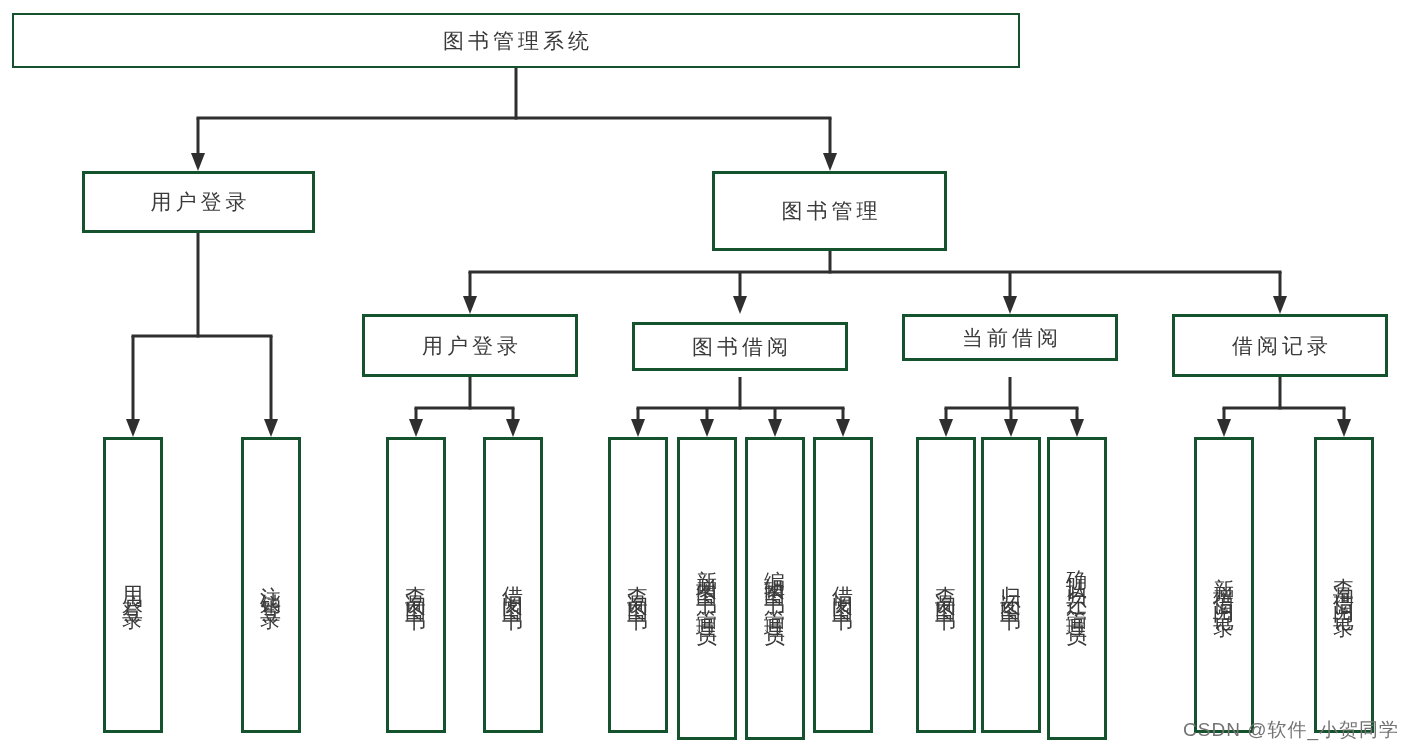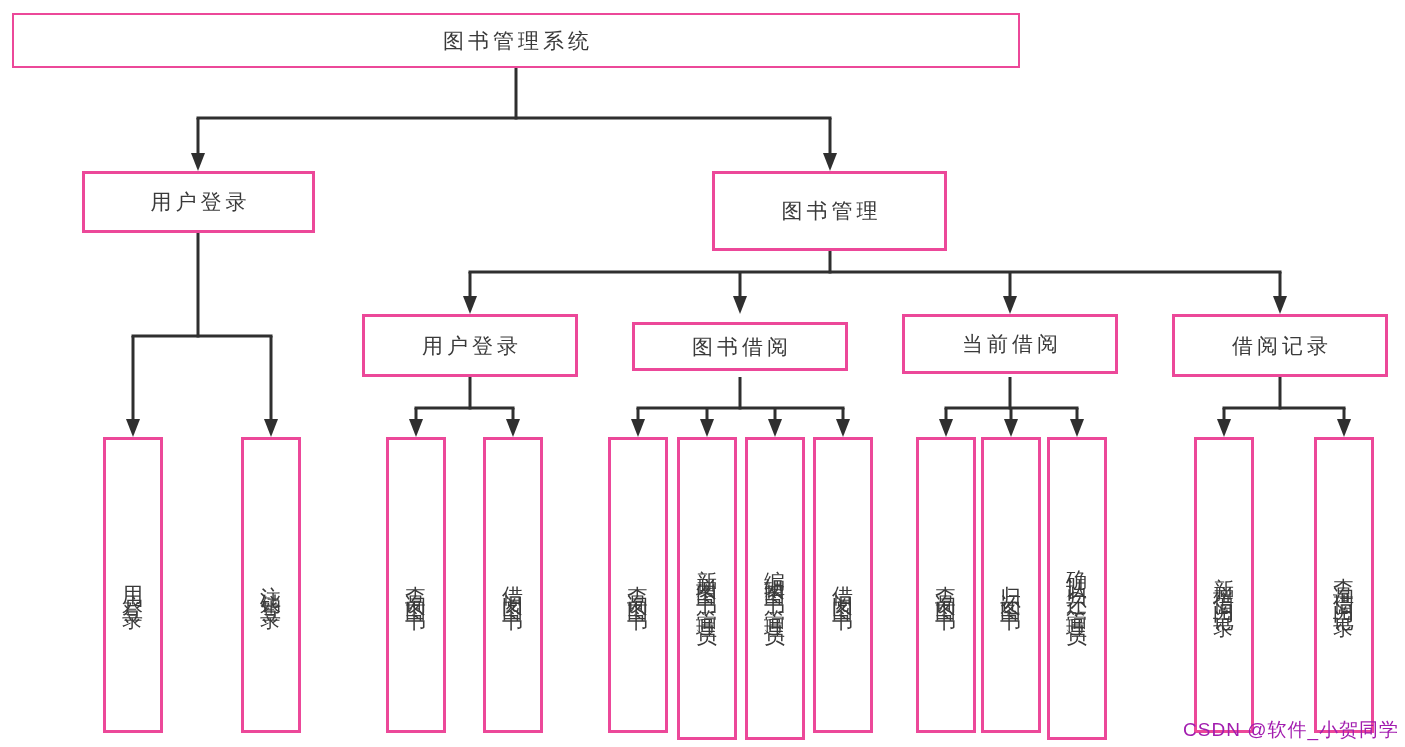--- a/index.html
+++ b/index.html
@@ -3,21 +3,21 @@
 <meta charset="utf-8">
 <style>
   html,body{margin:0;padding:0;background:#ffffff;}
   body{font-family:"Liberation Sans","DejaVu Sans",sans-serif;}
   .canvas{position:relative;width:1405px;height:747px;background:#ffffff;overflow:hidden;}
   .connectors{position:absolute;left:0;top:0;z-index:1;}
   .box{
     position:absolute;
     box-sizing:border-box;
     background:#ffffff;
-    border:3px solid #ec4899;
+    border:3px solid #14532d;
     display:flex;
     align-items:center;
     justify-content:center;
     color:#3a3a3a;
     z-index:2;
     text-align:center;
   }
   .h{font-size:21px;letter-spacing:4px;text-indent:4px;}
   .root{border-width:2px;}
   .v{
@@ -26,21 +26,21 @@
     font-size:21px;
     letter-spacing:8px;
     line-height:1;
   }
   .watermark{
     position:absolute;
     right:6px;
     bottom:4px;
     font-size:19px;
     letter-spacing:1px;
-    color:#a21caf;
+    color:#737373;
     z-index:3;
     white-space:nowrap;
   }
 </style>
 </head>
 <body>
 
 <div class="canvas">
 
   <svg class="connectors" width="1405" height="747" viewBox="0 0 1405 747">
@@ -98,21 +98,21 @@
       <polygon points="1337,419 1351,419 1344,437" fill="#2f2f2f"></polygon>
     </svg>
 
   <div class="box h root" style="left:12px;top:13px;width:1008px;height:55px">图书管理系统</div>
 
   <div class="box h" style="left:82px;top:171px;width:233px;height:62px">用户登录</div>
   <div class="box h" style="left:712px;top:171px;width:235px;height:80px">图书管理</div>
 
   <div class="box h" style="left:362px;top:314px;width:216px;height:63px">用户登录</div>
   <div class="box h" style="left:632px;top:322px;width:216px;height:49px">图书借阅</div>
-  <div class="box h" style="left:902px;top:314px;width:216px;height:60px">当前借阅</div>
+  <div class="box h" style="left:902px;top:314px;width:216px;height:47px">当前借阅</div>
   <div class="box h" style="left:1172px;top:314px;width:216px;height:63px">借阅记录</div>
 
   <div class="box v" style="left:103px;top:437px;width:60px;height:296px">用户登录</div>
   <div class="box v" style="left:241px;top:437px;width:60px;height:296px">注销登录</div>
 
   <div class="box v" style="left:386px;top:437px;width:60px;height:296px">查询图书</div>
   <div class="box v" style="left:483px;top:437px;width:60px;height:296px">借阅图书</div>
 
   <div class="box v" style="left:608px;top:437px;width:60px;height:296px">查询图书</div>
   <div class="box v" style="left:677px;top:437px;width:60px;height:303px">新增图书（管理员）</div>

